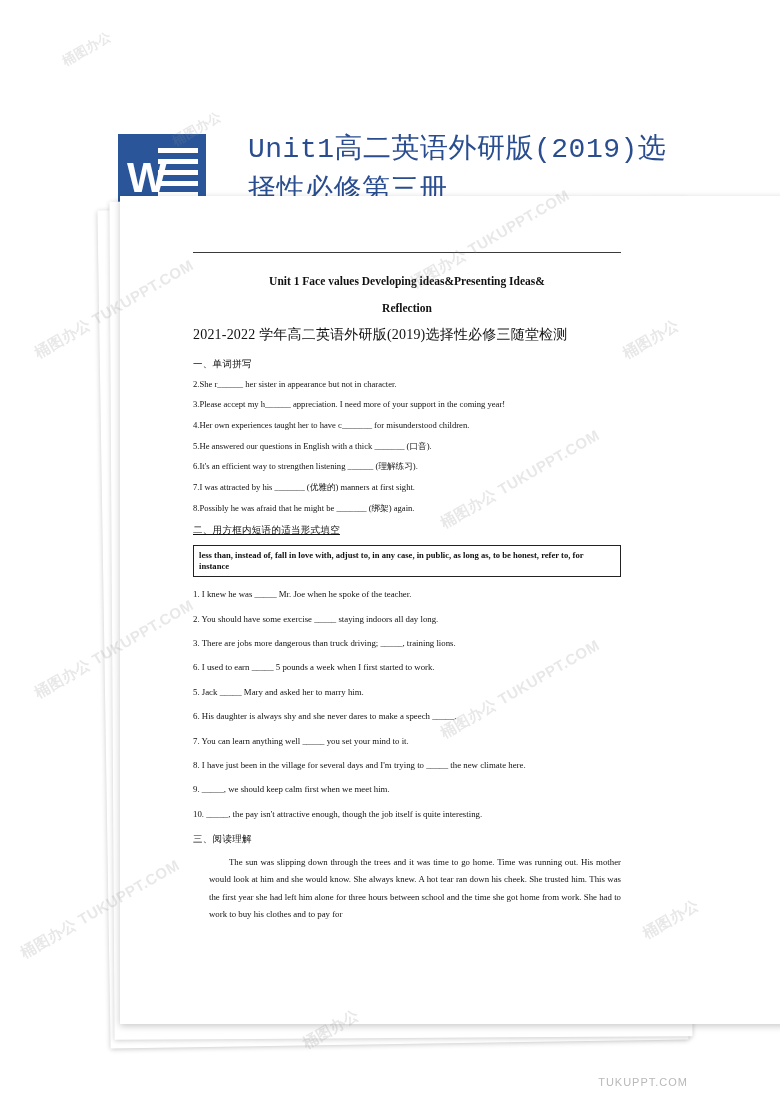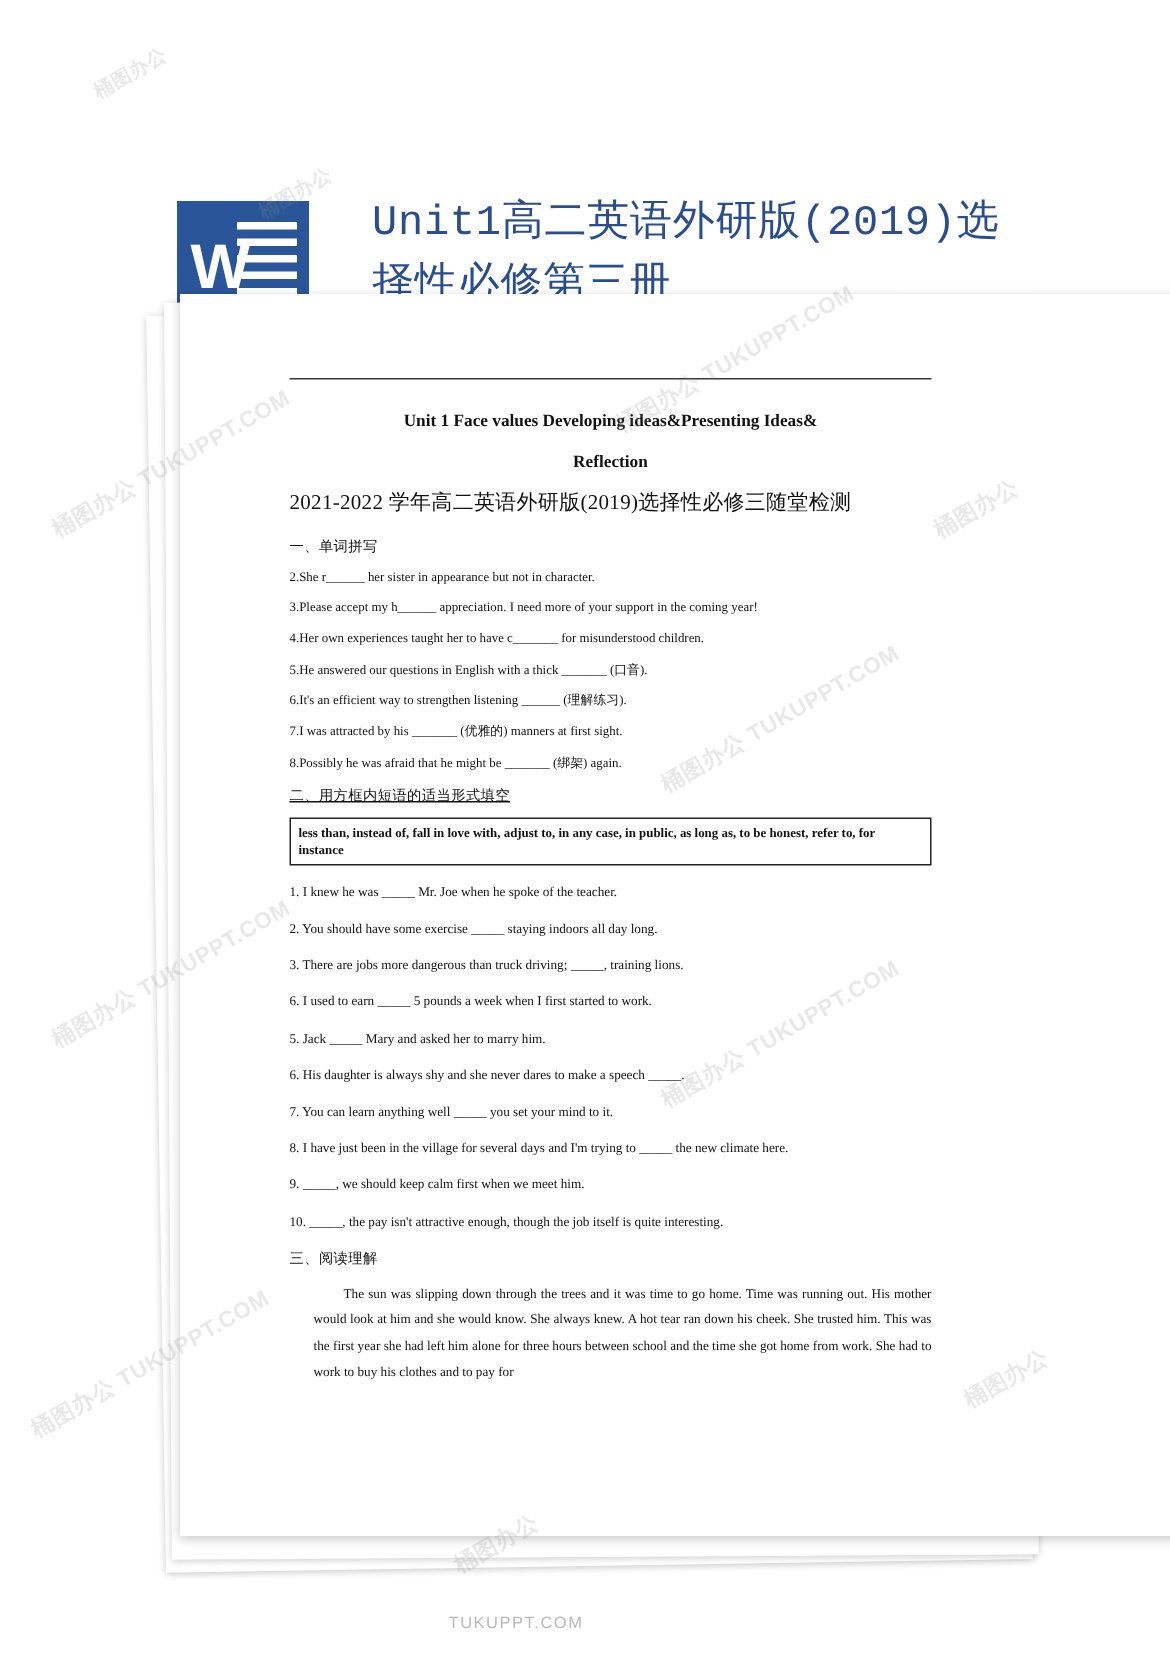--- a/index.html
+++ b/index.html
@@ -184,21 +184,21 @@
     pointer-events: none;
     user-select: none;
     letter-spacing: 0.5px;
   }
   .wm.big { font-size: 15px; }
   .footer-wm {
     position: absolute;
     left: 0;
     bottom: 14px;
     width: 688px;
-    text-align: center;
+    text-align: right;
     color: #b9b9b9;
     font-family: "Liberation Sans", sans-serif;
     font-size: 11px;
     letter-spacing: 1px;
   }
 </style>
 </head>
 <body>
 
 <div class="header">

